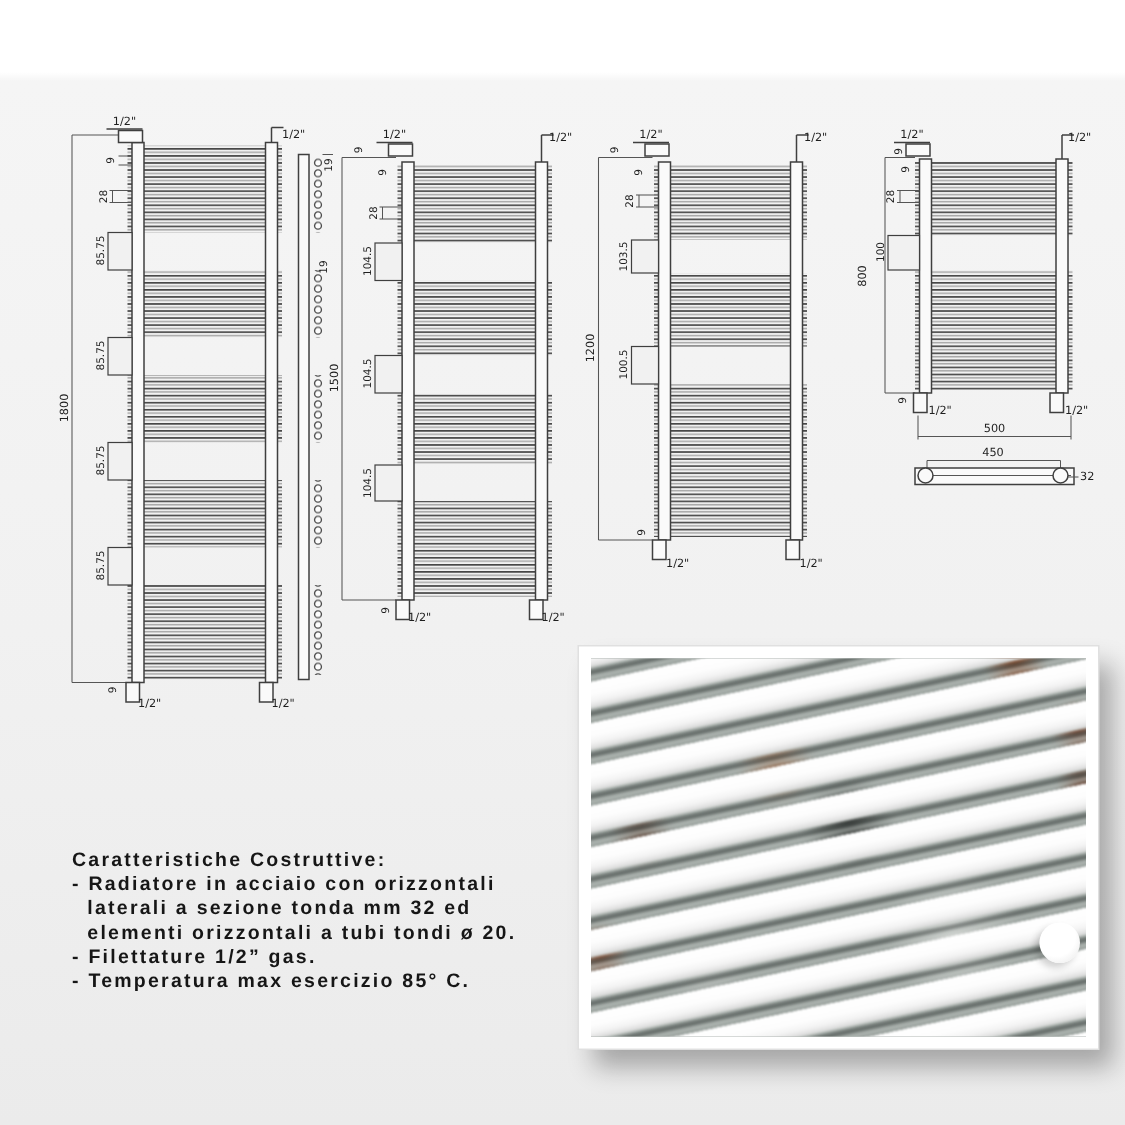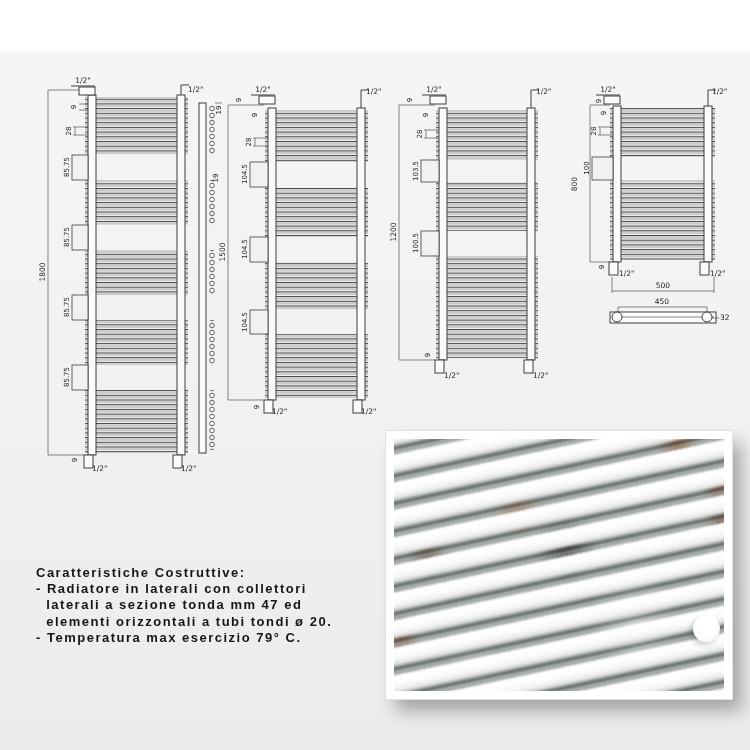--- a/index.html
+++ b/index.html
@@ -33,21 +33,21 @@
       rgba(190,196,192,0.5) 23px,rgba(190,196,192,0.5) 25px,rgba(0,0,0,0) 26px,rgba(0,0,0,0) 27px);
       filter:blur(1.2px);}
   .photo-img .tubes{position:absolute;inset:-10px;background:repeating-linear-gradient(168deg,
       #ffffff 0px,#fdfdfd 8px,#f3f3f3 13px,#dedede 16.5px,#c9cdca 17.5px,
       rgba(255,255,255,0) 18.5px,rgba(255,255,255,0) 27px);
       filter:blur(0.8px);}
   .photo-img .cap{position:absolute;left:299px;top:176px;width:27px;height:27px;border-radius:50%;
       background:radial-gradient(circle at 40% 35%,#ffffff 55%,#e6e6e6);
       box-shadow:-3px 3px 5px rgba(0,0,0,0.18);}
   
-  .specs{position:absolute;left:36px;top:565px;width:380px;color:#161616;
+  .specs{position:absolute;left:48px;top:565px;width:380px;color:#161616;
          font:bold 13px/16.2px "Liberation Sans",sans-serif;letter-spacing:1.5px;}
   .spec-line{white-space:pre;}
 </style>
 </head>
 <body>
 
 <div class="page">
 
 <svg width="750" height="500" viewBox="0 0 750 500">
   <defs>
@@ -254,19 +254,20 @@
   <div class="photo-img">
     <div class="bg"></div>
     <div class="behind"></div>
     <div class="tubes"></div>
     <div class="cap"></div>
   </div>
 </div>
 
 <div class="specs">
   <div class="spec-line">Caratteristiche Costruttive:</div>
-  <div class="spec-line">- Radiatore in laterali con collettori</div>
-  <div class="spec-line">  laterali a sezione tonda mm 47 ed</div>
+  <div class="spec-line">- Radiatore in acciaio con orizzontali</div>
+  <div class="spec-line">  laterali a sezione tonda mm 32 ed</div>
   <div class="spec-line">  elementi orizzontali a tubi tondi ø 20.</div>
-  <div class="spec-line">- Temperatura max esercizio 79° C.</div>
+  <div class="spec-line">- Filettature 1/2” gas.</div>
+  <div class="spec-line">- Temperatura max esercizio 85° C.</div>
 </div>
 
 </div>
 
 </body></html>

